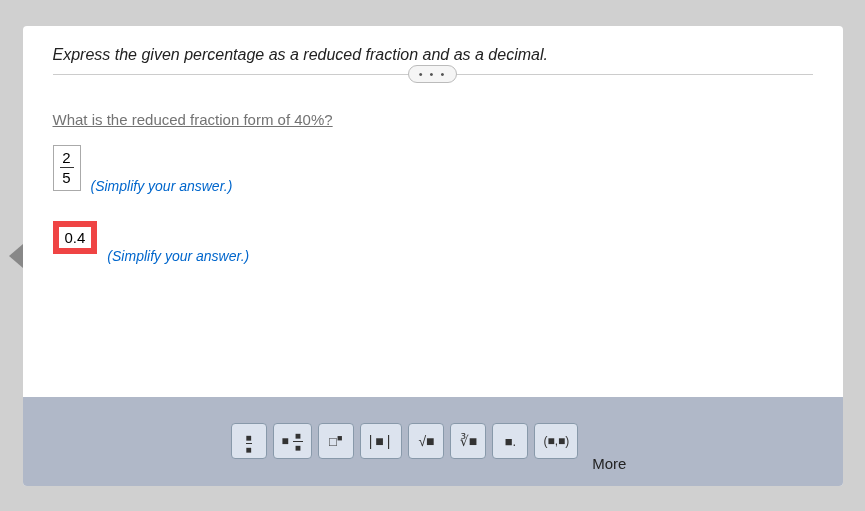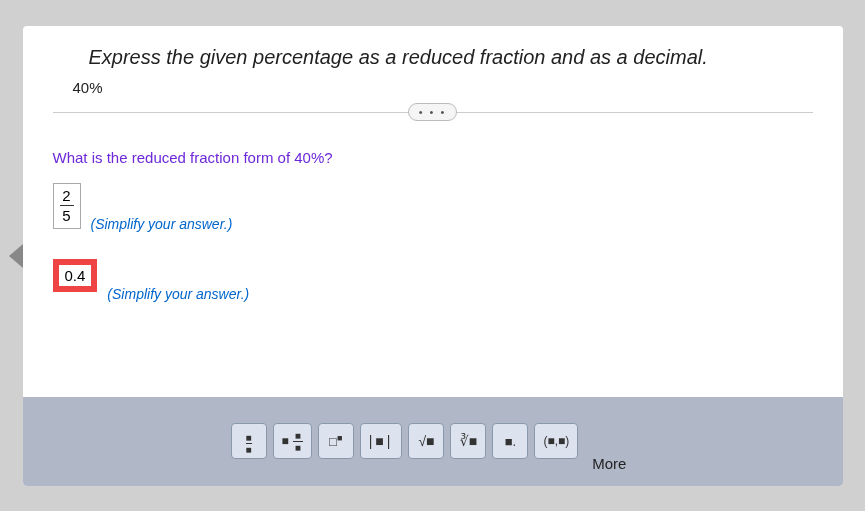--- a/index.html
+++ b/index.html
@@ -20,25 +20,24 @@
       padding: 0;
       position: relative;
       display: flex;
       flex-direction: column;
     }
     .content-area {
       padding: 20px 30px 20px 30px;
       flex: 1;
     }
     .problem-title {
-      font-size: 20px;
+      font-size: 16px;
       color: #222;
       margin-bottom: 10px;
       font-style: italic;
-      margin-left: 36px;
     }
     .percentage-value {
       font-size: 15px;
       color: #222;
       margin-bottom: 16px;
       margin-left: 20px;
     }
     .divider {
       border: none;
       border-top: 1px solid #ccc;
@@ -56,22 +55,23 @@
       border-radius: 12px;
       background: #f5f5f5;
       padding: 2px 10px;
       font-size: 11px;
       color: #555;
       cursor: pointer;
       letter-spacing: 2px;
     }
     .question {
       font-size: 15px;
-      color: #6d28d9;
+      color: #737373;
       margin-bottom: 14px;
+      text-decoration: underline;
     }
     .answer-row {
       display: flex;
       align-items: center;
       gap: 10px;
       margin-bottom: 18px;
     }
     .fraction-box {
       border: 1px solid #aaa;
       padding: 2px 6px;
@@ -163,21 +163,20 @@
 <body>
 
 <div class="main-container">
 
   <div style="position:absolute; left:-14px; top:50%; transform:translateY(-50%); width:0; height:0; border-top:12px solid transparent; border-bottom:12px solid transparent; border-right:14px solid #888;"></div>
 
   <div class="content-area">
 
     <div class="problem-title">Express the given percentage as a reduced fraction and as a decimal.</div>
 
-    <div class="percentage-value">40%</div>
 
     <div style="position:relative; margin-bottom: 18px;">
       <hr class="divider" style="margin-bottom:0;">
       <div class="ellipsis-area">
         <button class="ellipsis-btn">• • •</button>
       </div>
     </div>
 
     <div class="question">What is the reduced fraction form of 40%?</div>
 

